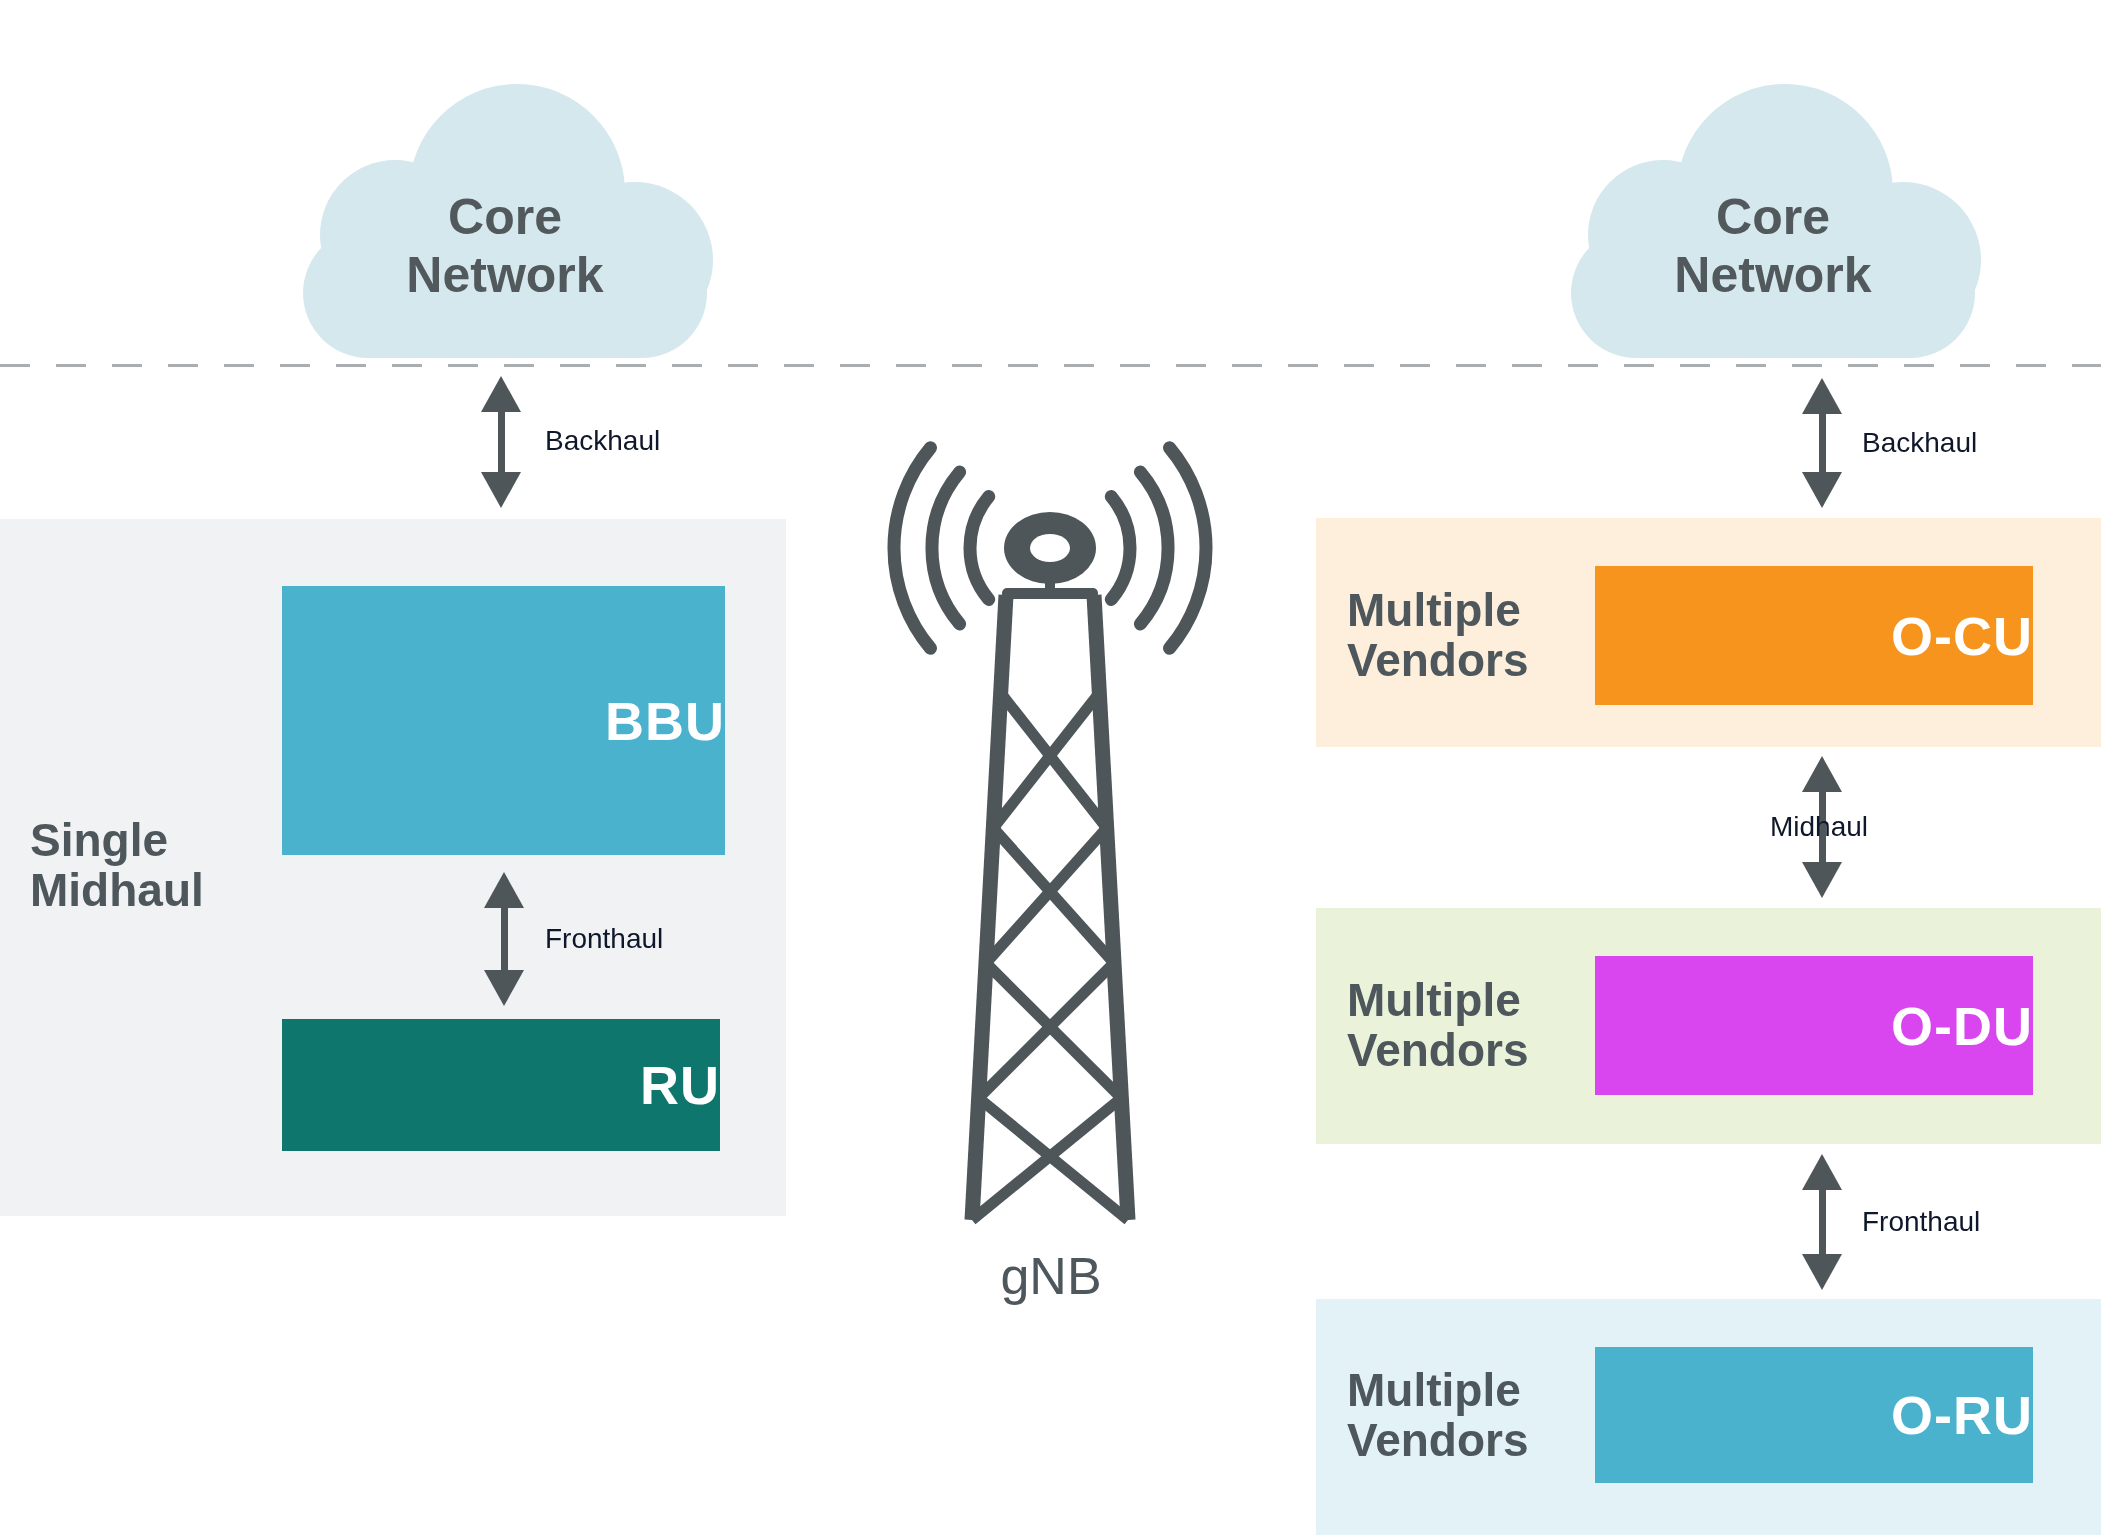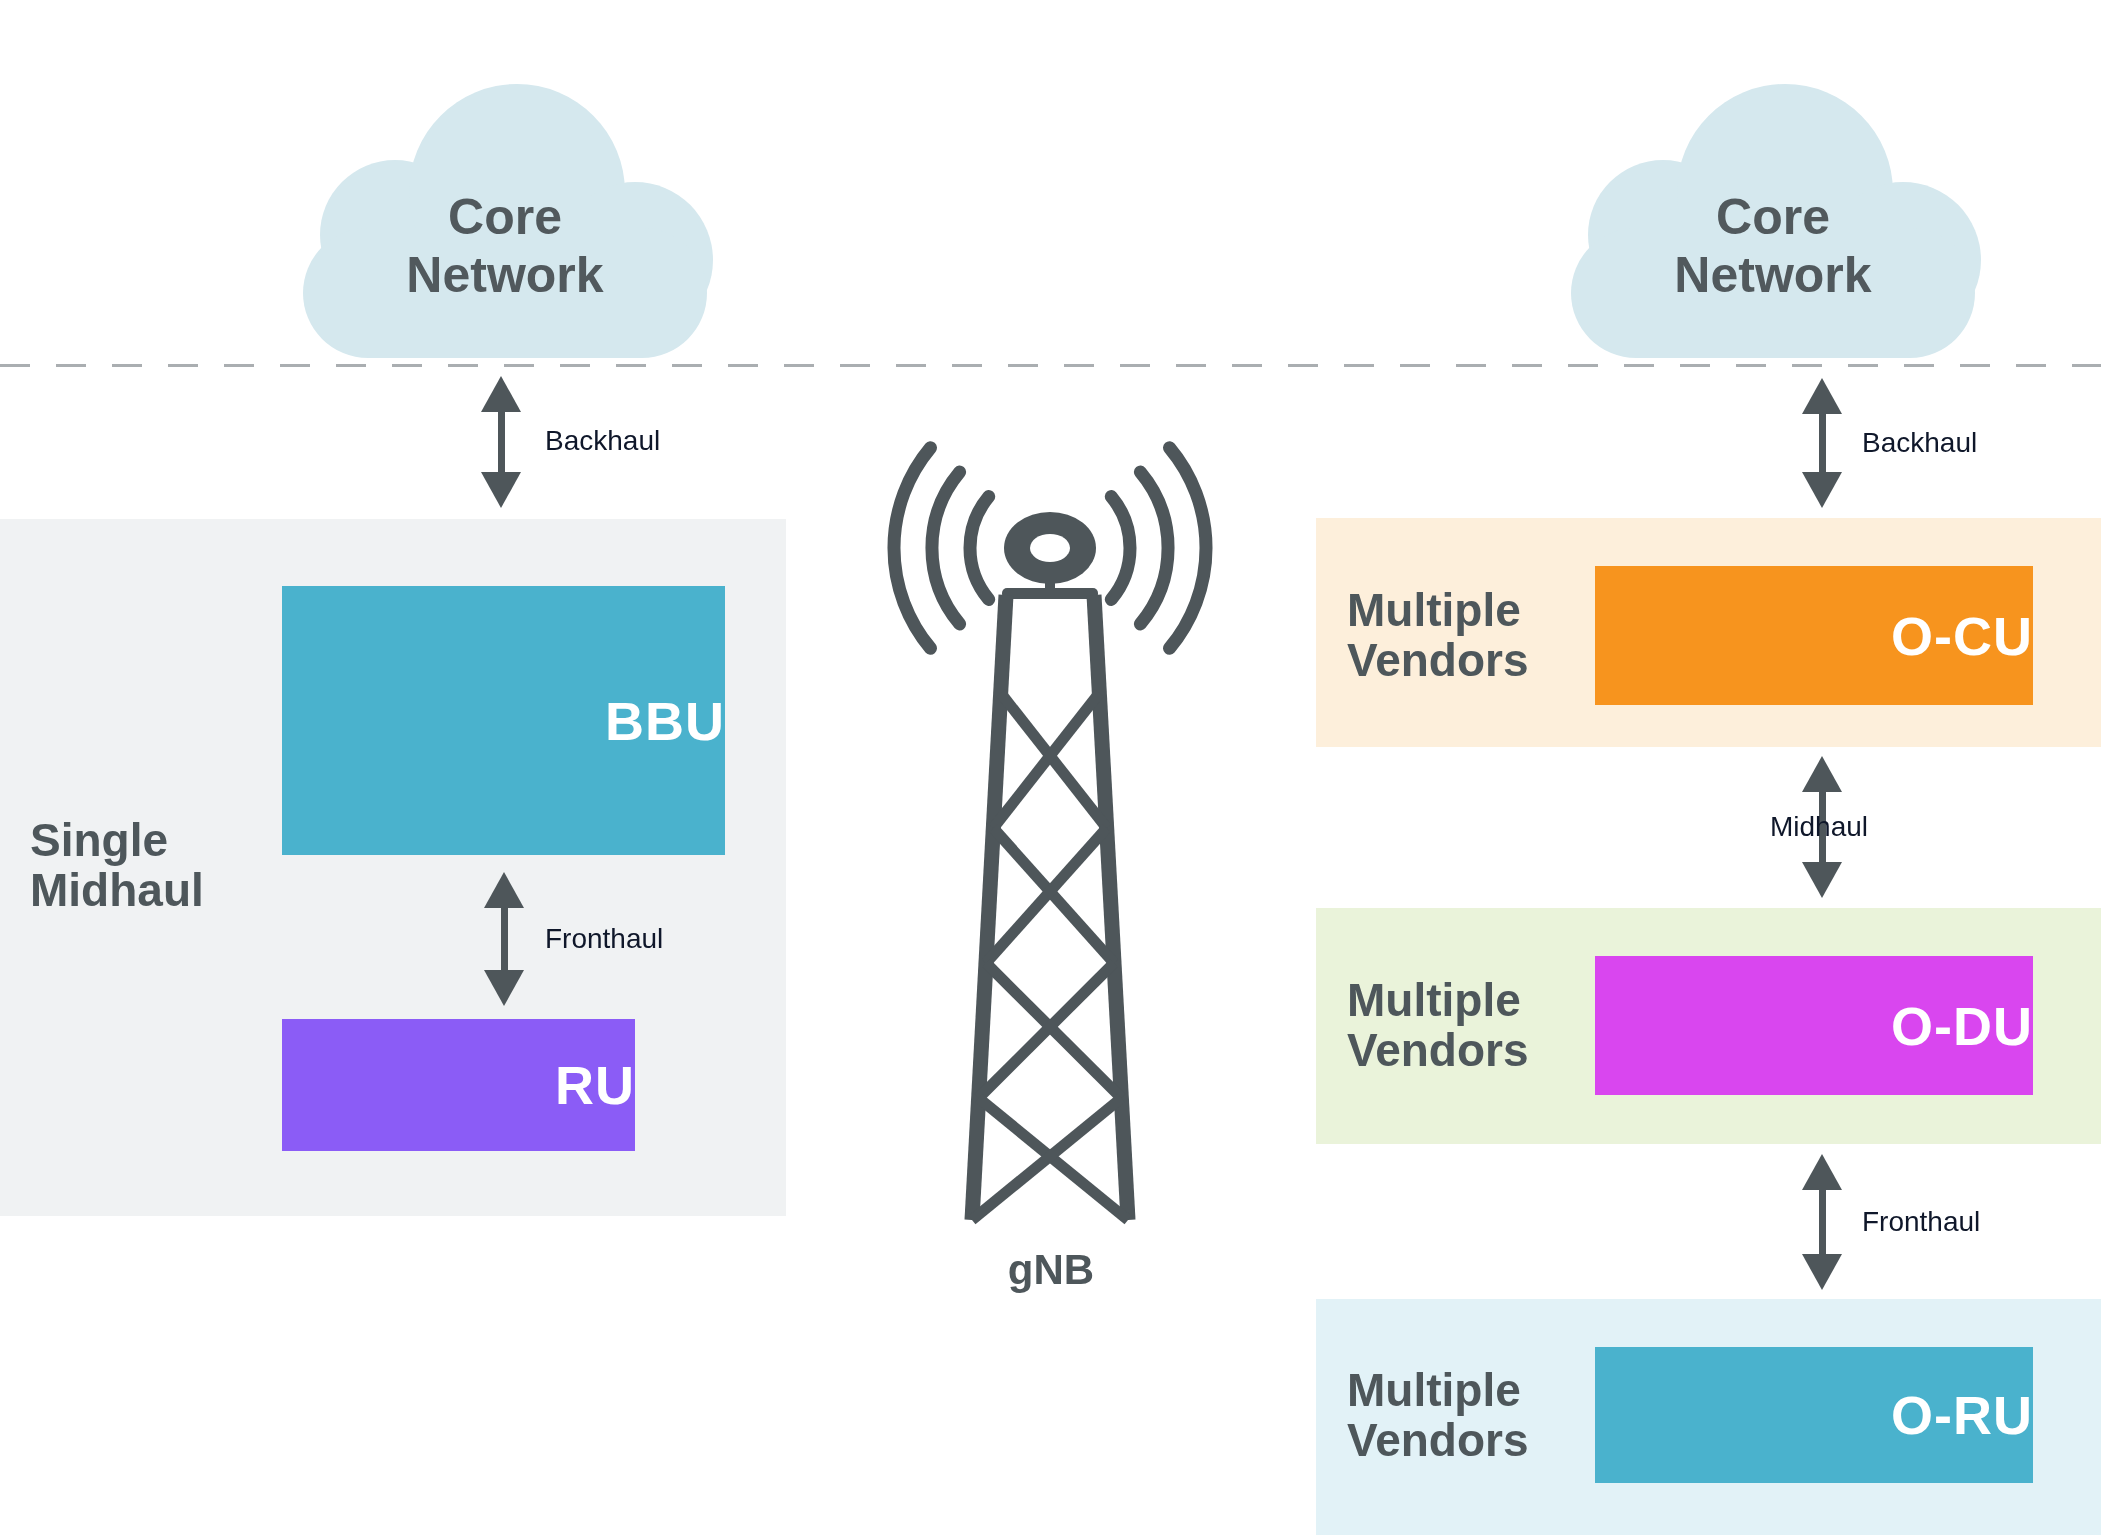--- a/index.html
+++ b/index.html
@@ -71,29 +71,29 @@
   #lbl-single{left:30px;top:815px;width:190px;}
   #lbl-mv-ocu{left:1347px;top:585px;width:215px;}
   #lbl-mv-odu{left:1347px;top:975px;width:215px;}
   #lbl-mv-oru{left:1347px;top:1365px;width:215px;}
   
   .unit-box{
     position:absolute;display:flex;align-items:center;justify-content:flex-end;
     color:#ffffff;font-weight:bold;font-size:54px;letter-spacing:1px;
   }
   #box-bbu{left:282px;top:586px;width:443px;height:269px;background:#4ab2cd;}
-  #box-ru {left:282px;top:1019px;width:353px;height:132px;background:#8b5cf6;}
+  #box-ru {left:282px;top:1019px;width:438px;height:132px;background:#0f766e;}
   #box-ocu{left:1595px;top:566px;width:438px;height:139px;background:#f7941e;}
   #box-odu{left:1595px;top:956px;width:438px;height:139px;background:#d946ef;}
   #box-oru{left:1595px;top:1347px;width:438px;height:136px;background:#4ab2cd;}
   
   #tower{position:absolute;left:880px;top:433px;width:340px;height:800px;}
   #lbl-gnb{
     position:absolute;left:1051px;top:1246px;transform:translateX(-50%);
-    font-size:42px;font-weight:bold;color:#4e575b;white-space:nowrap;
+    font-size:52px;font-weight:normal;color:#4e575b;white-space:nowrap;
   }
 </style>
 </head>
 <body>
 
 <div id="canvas">
 
 
   <div id="cloud-left" class="cloud">
     <svg width="440" height="285" viewBox="0 0 440 285">

